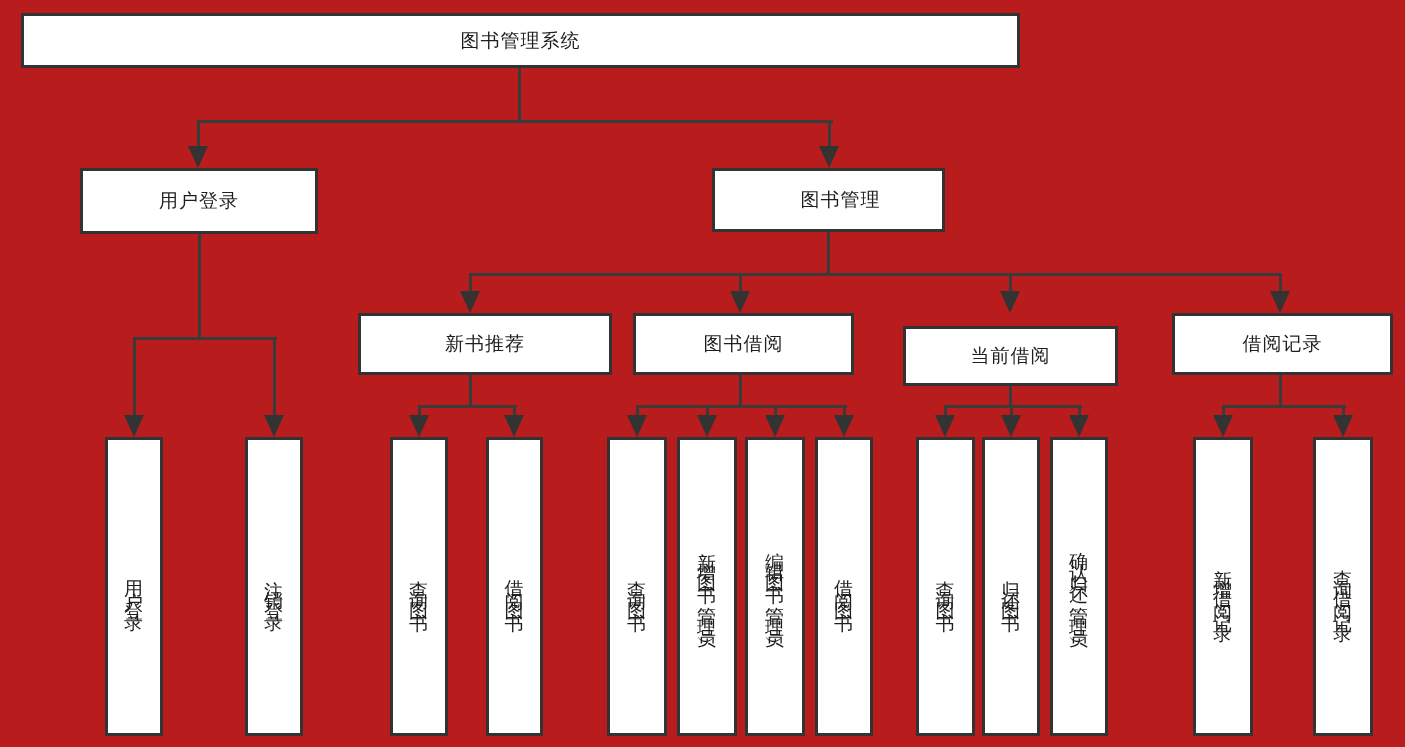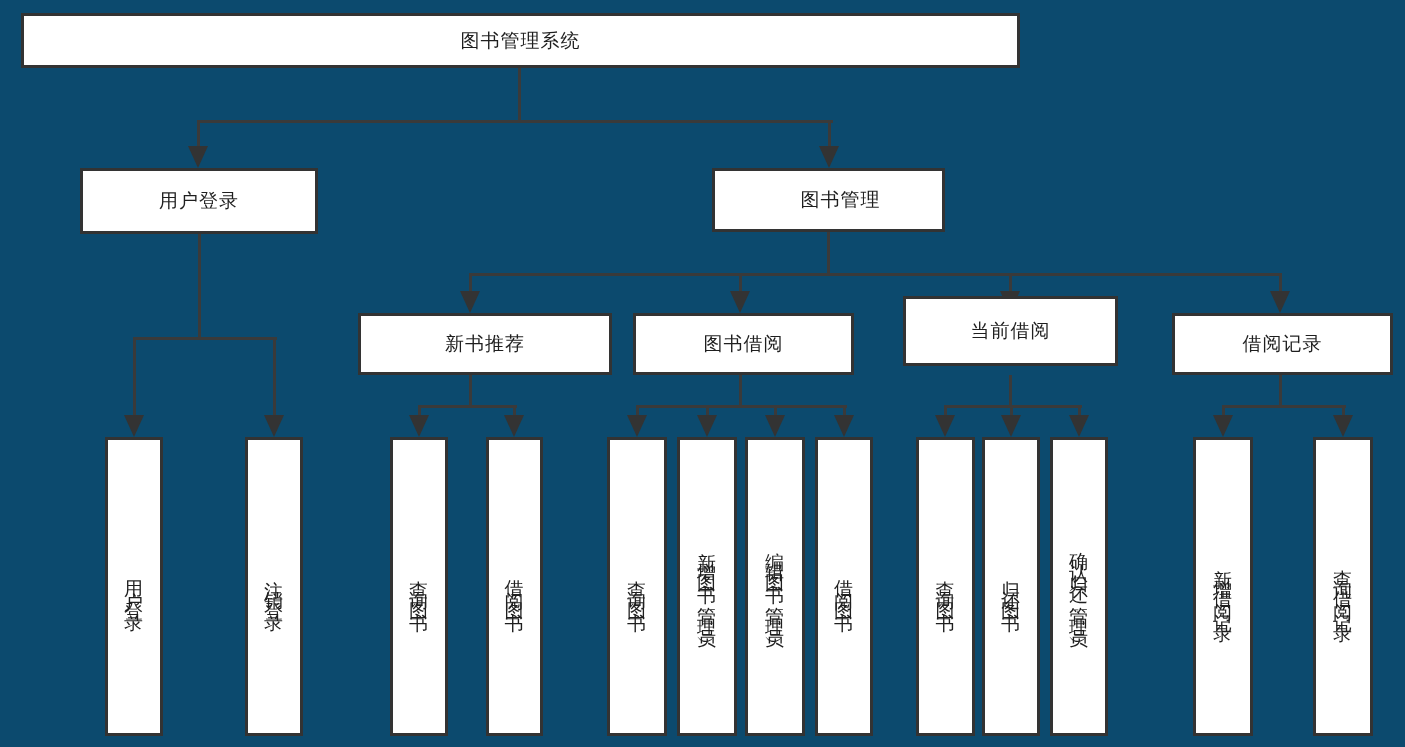--- a/index.html
+++ b/index.html
@@ -1,19 +1,19 @@
 <!DOCTYPE html>
 <html><head>
 <meta charset="utf-8">
 <style>
   html,body{margin:0;padding:0;background:#fff;}
   #stage{
     position:relative;
     width:1405px;height:747px;
-    background:#0c4a6e;
+    background:#b91c1c;
     font-family:"Liberation Sans",sans-serif;
     overflow:hidden;
   }
   .node{
     position:absolute;
     box-sizing:border-box;
     background:#ffffff;
     border:3px solid #333333;
     display:flex;align-items:center;justify-content:center;
     font-size:19px;color:#1f1f1f;
@@ -70,21 +70,21 @@
   </div>
 
   <div class="node" style="left:358px;top:313px;width:254px;height:62px;">
     <span>新书推荐</span>
   </div>
 
   <div class="node" style="left:633px;top:313px;width:221px;height:62px;">
     <span>图书借阅</span>
   </div>
 
-  <div class="node" style="left:903px;top:296px;width:215px;height:70px;">
+  <div class="node" style="left:903px;top:326px;width:215px;height:60px;">
     <span>当前借阅</span>
   </div>
 
   <div class="node" style="left:1172px;top:313px;width:221px;height:62px;">
     <span>借阅记录</span>
   </div>
 
   <div class="vnode" style="left:105px;top:437px;width:58px;height:299px;">
     <span class="vtext">用户登录</span>
   </div>

